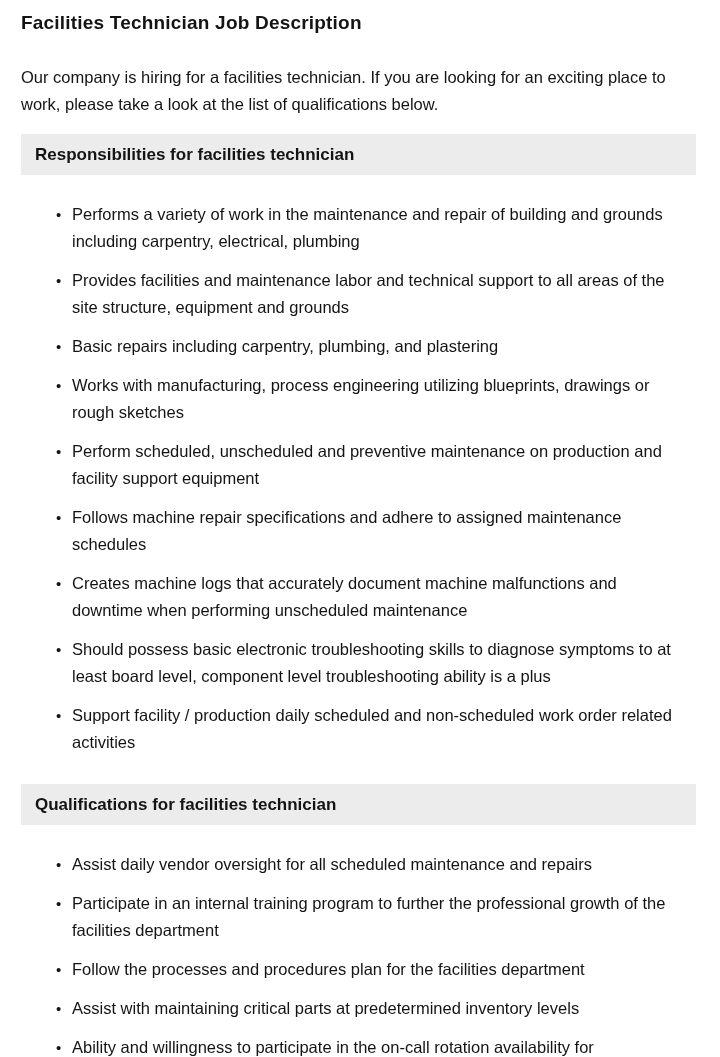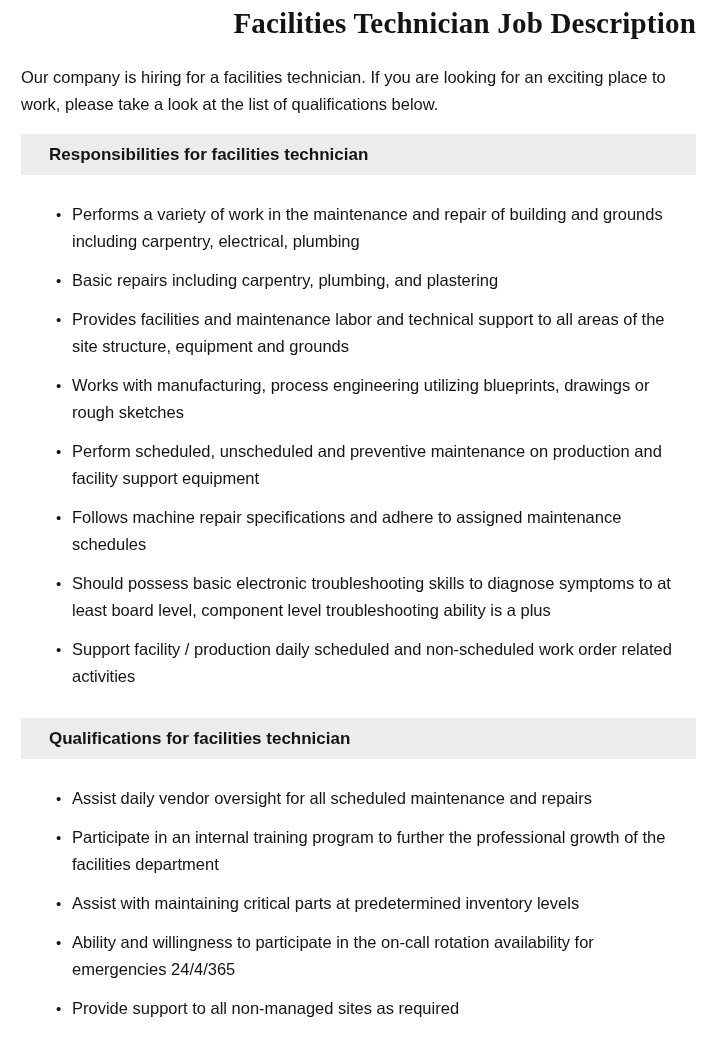--- a/index.html
+++ b/index.html
@@ -13,39 +13,38 @@
     font-family: "Liberation Sans", sans-serif;
     color: #141414;
     -webkit-font-smoothing: antialiased;
   }
   .page {
     box-sizing: border-box;
     width: 720px;
     padding: 6px 24px 24px 21px;
   }
   .page-title {
-    font-size: 29px;
+    font-size: 19px;
     line-height: 34px;
     font-weight: 700;
-    text-align: right;
+    text-align: left;
     margin: 0 0 24px 0;
     letter-spacing: 0.2px;
-    font-family: Liberation Serif, serif;
   }
   .intro {
     font-size: 16.5px;
     line-height: 27px;
     margin: 0 0 16px 0;
   }
   .section-header {
     background: #ececec;
     font-size: 17px;
     font-weight: 700;
     line-height: 20px;
-    padding: 11px 20px 10px 28px;
+    padding: 11px 20px 10px 14px;
     margin: 0;
   }
   .bullet-list {
     list-style: none;
     margin: 26px 0 28px 0;
     padding: 0 0 0 39px;
     font-size: 16.5px;
     line-height: 27px;
   }
   .bullet-list li {
@@ -67,32 +66,34 @@
 <div class="page">
 
   <h1 class="page-title">Facilities Technician Job Description</h1>
 
   <p class="intro">Our company is hiring for a facilities technician. If you are looking for an exciting place to work, please take a look at the list of qualifications below.</p>
 
   <div class="section-header">Responsibilities for facilities technician</div>
 
   <ul class="bullet-list">
     <li>Performs a variety of work in the maintenance and repair of building and grounds including carpentry, electrical, plumbing</li>
+    <li>Provides facilities and maintenance labor and technical support to all areas of the site structure, equipment and grounds</li>
     <li>Basic repairs including carpentry, plumbing, and plastering</li>
-    <li>Provides facilities and maintenance labor and technical support to all areas of the site structure, equipment and grounds</li>
     <li>Works with manufacturing, process engineering utilizing blueprints, drawings or rough sketches</li>
     <li>Perform scheduled, unscheduled and preventive maintenance on production and facility support equipment</li>
     <li>Follows machine repair specifications and adhere to assigned maintenance schedules</li>
+    <li>Creates machine logs that accurately document machine malfunctions and downtime when performing unscheduled maintenance</li>
     <li>Should possess basic electronic troubleshooting skills to diagnose symptoms to at least board level, component level troubleshooting ability is a plus</li>
     <li>Support facility / production daily scheduled and non-scheduled work order related activities</li>
   </ul>
 
   <div class="section-header">Qualifications for facilities technician</div>
 
   <ul class="bullet-list">
     <li>Assist daily vendor oversight for all scheduled maintenance and repairs</li>
     <li>Participate in an internal training program to further the professional growth of the facilities department</li>
+    <li>Follow the processes and procedures plan for the facilities department</li>
     <li>Assist with maintaining critical parts at predetermined inventory levels</li>
     <li>Ability and willingness to participate in the on-call rotation availability for emergencies 24/4/365</li>
     <li>Provide support to all non-managed sites as required</li>
   </ul>
 
 </div>
 
 </body></html>

